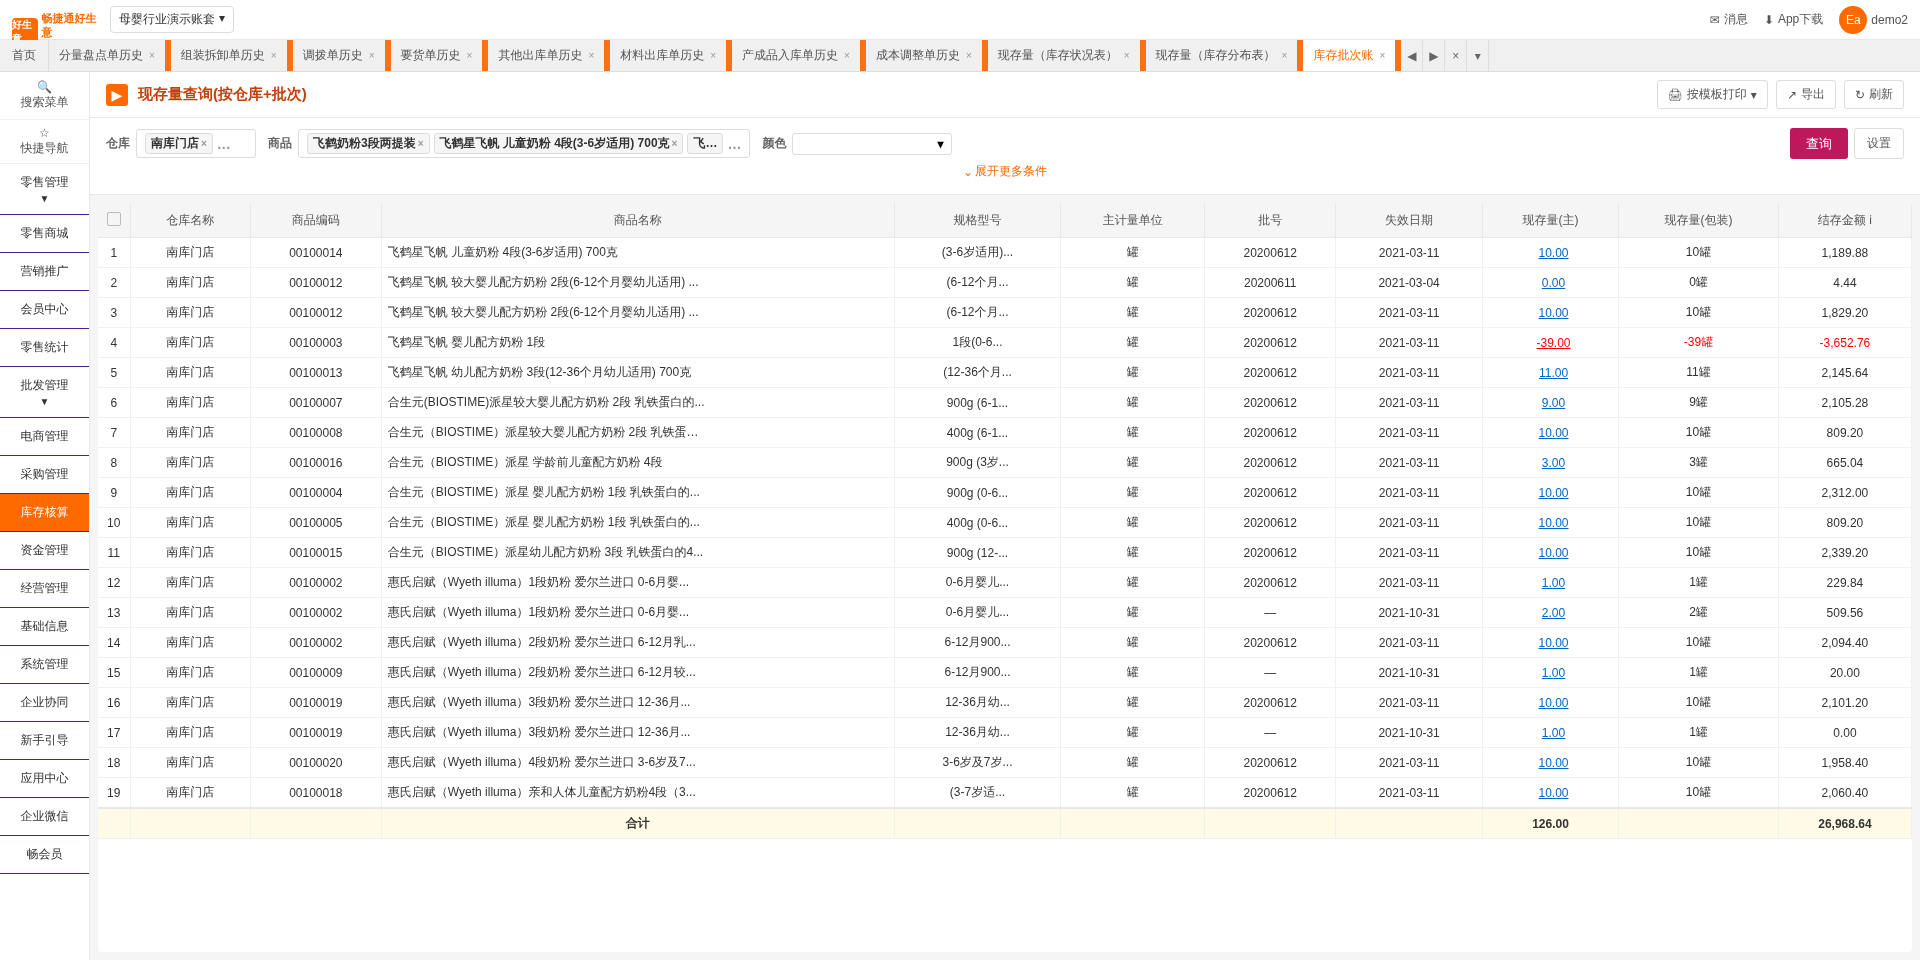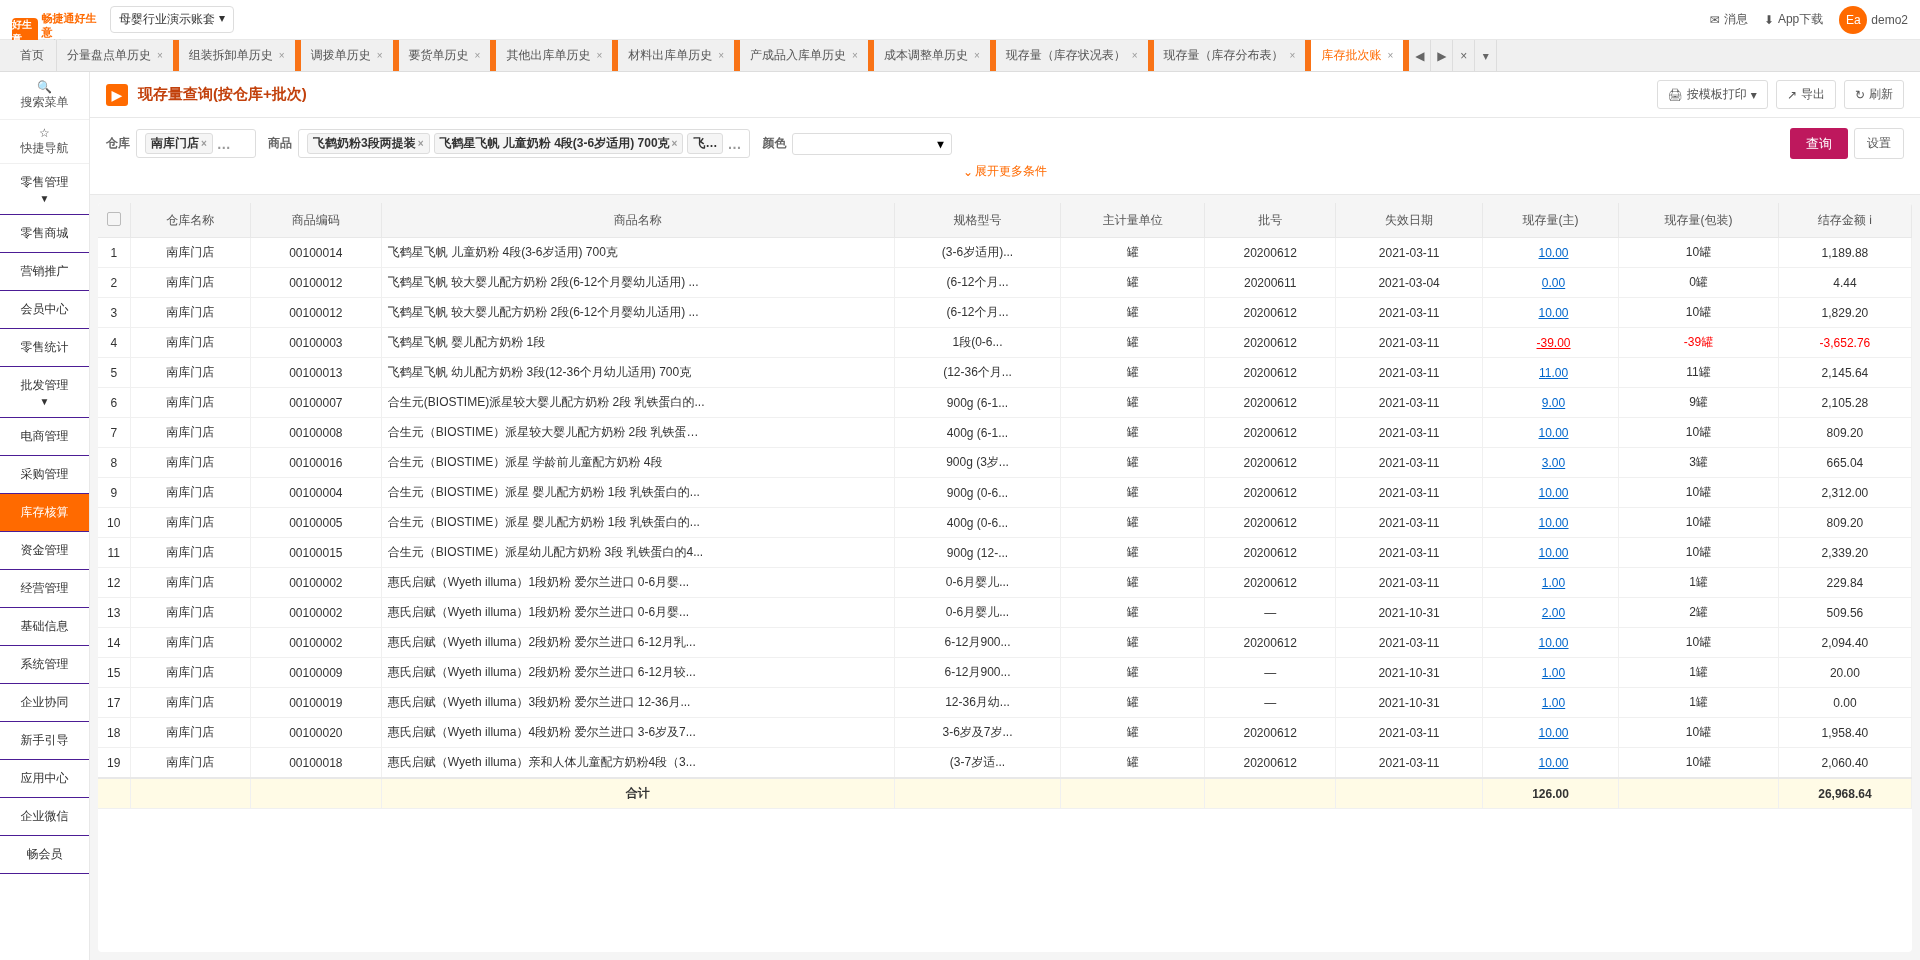--- a/index.html
+++ b/index.html
@@ -8,21 +8,21 @@
     
     .top-bar { display: flex; align-items: center; background: #fff; height: 40px; border-bottom: 1px solid #e8e8e8; padding: 0 12px; }
     .logo { display: flex; align-items: center; gap: 4px; font-size: 13px; color: #ff6a00; font-weight: bold; width: 90px; margin-top: 24px; }
     .logo-icon { width: 28px; height: 28px; background: #ff6a00; border-radius: 4px; display: flex; align-items: center; justify-content: center; color: #fff; font-size: 10px; }
     .workspace-selector { display: flex; gap: 4px; padding: 4px 8px; border: 1px solid #ddd; border-radius: 4px; cursor: pointer; color: #333; margin-left: 8px; }
     .top-right { margin-left: auto; display: flex; align-items: center; gap: 16px; }
     .top-right-item { display: flex; align-items: center; gap: 4px; color: #555; cursor: pointer; }
     .avatar { width: 28px; height: 28px; border-radius: 50%; background: #ff6a00; display: flex; align-items: center; justify-content: center; color: #fff; font-size: 11px; }
 
     
-    .tab-bar { display: flex; align-items: center; background: #f0f0f0; border-bottom: 1px solid #ddd; height: 32px; overflow: hidden; padding-left: 8px; }
+    .tab-bar { display: flex; align-items: center; background: #f0f0f0; border-bottom: 1px solid #ddd; height: 32px; overflow: hidden; }
     .tab-item { display: flex; align-items: center; padding: 0 10px; height: 32px; border-right: 6px solid #f97316; cursor: pointer; white-space: nowrap; color: #555; font-size: 11.5px; gap: 4px; background: #f0f0f0; }
     .tab-item.active { background: #fff; color: #ff6a00; border-bottom: none; }
     .tab-item .close-x { color: #999; font-size: 10px; margin-left: 2px; }
     .tab-nav-btn { width: 22px; height: 32px; display: flex; align-items: center; justify-content: center; cursor: pointer; border-right: 1px solid #ddd; background: #f0f0f0; color: #666; }
     .home-tab { padding: 0 12px; height: 32px; display: flex; align-items: center; color: #555; cursor: pointer; border-right: 1px solid #ddd; background: #f0f0f0; font-size: 12px; }
 
     
     .main-layout { display: flex; height: calc(960px - 40px - 32px); }
 
     
@@ -475,20 +475,33 @@
     <td class="name-cell" title="惠氏启赋（Wyeth illuma）2段奶粉 爱尔兰进口 6-12月较...">惠氏启赋（Wyeth illuma）2段奶粉 爱尔兰进口 6-12月较...</td>
     <td>6-12月900...</td>
     <td>罐</td>
     <td>—</td>
     <td>2021-10-31</td>
     <td class="num-cell ">1.00</td>
     <td class="">1罐</td>
     <td class="">20.00</td>
   </tr>
             <tr>
+    <td>16</td>
+    <td>南库门店</td>
+    <td>00100019</td>
+    <td class="name-cell" title="惠氏启赋（Wyeth illuma）3段奶粉 爱尔兰进口 12-36月...">惠氏启赋（Wyeth illuma）3段奶粉 爱尔兰进口 12-36月...</td>
+    <td>12-36月幼...</td>
+    <td>罐</td>
+    <td>20200612</td>
+    <td>2021-03-11</td>
+    <td class="num-cell ">10.00</td>
+    <td class="">10罐</td>
+    <td class="">2,101.20</td>
+  </tr>
+            <tr>
     <td>17</td>
     <td>南库门店</td>
     <td>00100019</td>
     <td class="name-cell" title="惠氏启赋（Wyeth illuma）3段奶粉 爱尔兰进口 12-36月...">惠氏启赋（Wyeth illuma）3段奶粉 爱尔兰进口 12-36月...</td>
     <td>12-36月幼...</td>
     <td>罐</td>
     <td>—</td>
     <td>2021-10-31</td>
     <td class="num-cell ">1.00</td>
     <td class="">1罐</td>

